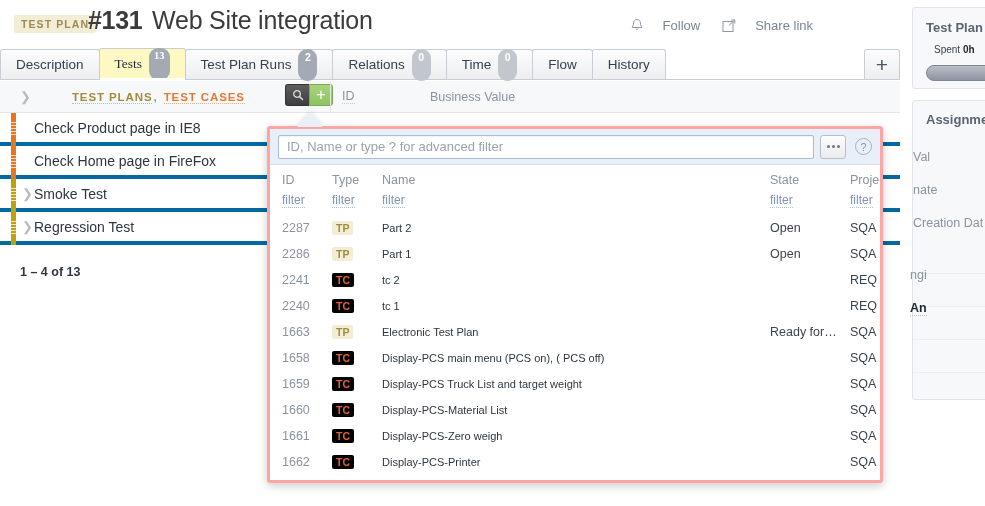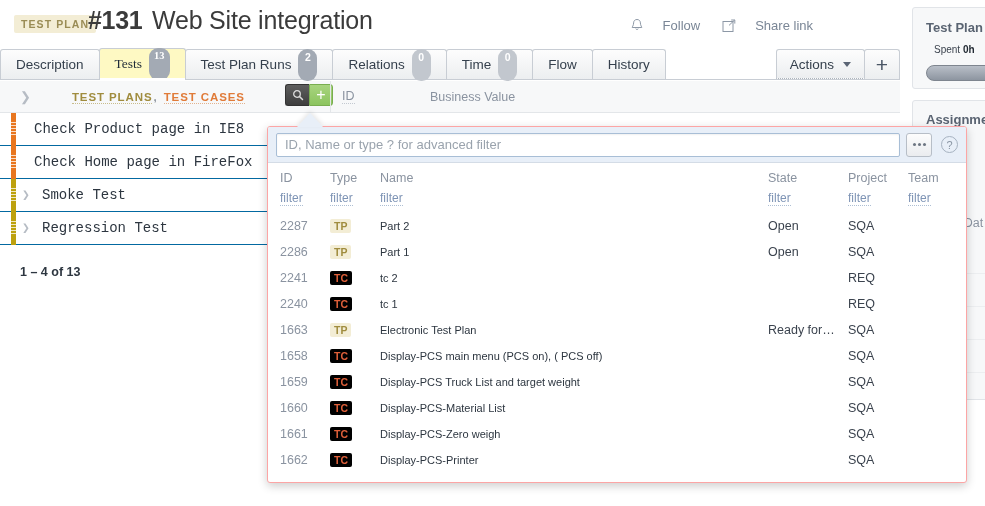--- a/index.html
+++ b/index.html
@@ -126,32 +126,32 @@
     color:#fff; font-size:16px; line-height:1; cursor:pointer;
   }
   .lh-sep { position:absolute; left:330px; top:0; width:1px; height:32px; background:#e3e6e9; }
   .lh-col-id { position:absolute; left:342px; font-size:12.5px; color:#8a93a0; border-bottom:1px dotted #c3c9d1; cursor:pointer;}
   .lh-col-bv { position:absolute; left:430px; font-size:12.5px; color:#8a93a0; cursor:pointer;}
 
   
   .test-list { position:absolute; left:0; top:113px; width:900px; }
   .test-row {
     position:relative; height:33px; display:flex; align-items:center;
-    border-bottom: 1px solid #0369a1; background:#fff;font-family:Liberation Mono, monospace;
+    border-bottom: 4px solid #0369a1; background:#fff;
   }
   .row-bar { position:absolute; left:11px; top:0; width:5px; height:33px; }
   .row-grip {
     position:absolute; left:11px; top:9px; width:5px; height:15px;
     background: repeating-linear-gradient(to bottom, #fff 0 1px, transparent 1px 3px);
     opacity:.75;
   }
   .row-chevron { margin-left:22px; color:#b6bcc4; font-size:13px; width:12px; }
   .row-name { font-size:14px; color:#2d3640; }
   .row-name.indent-a { margin-left:34px; }
-  .row-name.indent-b { margin-left:8px; }
+  .row-name.indent-b { margin-left:0; }
   .pager { position:absolute; left:20px; top:265px; font-size:12.5px; color:#2d3640; font-weight:bold; }
 
   
   .right-panel { position:absolute; left:900px; top:0; width:85px; height:506px; background:#fff; }
   .rp-card {
     position:absolute; left:12px; top:7px; width:120px; height:82px;
     background:#f7f8f9; border:1px solid #e1e4e8; border-radius:3px;
   }
   .rp-card-title { position:absolute; left:13px; top:12px; font-size:13px; font-weight:bold; color:#5a6472; white-space:nowrap;}
   .rp-spent { position:absolute; left:21px; top:36px; font-size:10px; color:#3b434e; white-space:nowrap;}
@@ -170,23 +170,23 @@
   .rp-field.val { left:13px; top:150px; }
   .rp-field.est { left:13px; top:183px; }
   .rp-field.crd { left:13px; top:216px; }
   .rp-lines { position:absolute; left:0; top:140px; width:85px; }
   .rp-line { height:33px; border-bottom:1px solid #eceef0; }
   .rp-ngi { position:absolute; left:-3px; top:167px; font-size:12.5px; color:#8a93a0; }
   .rp-am { position:absolute; left:-3px; top:200px; font-size:12.5px; color:#1f2730; font-weight:bold; border-bottom:1px dotted #b9bfc8;}
 
   
   .popup {
-    position:absolute; left:267px; top:126px; width:700px; height:357px;
+    position:absolute; left:267px; top:126px; width:616px; height:357px;
     background:#ffffff;
-    border:1px solid #fca5a5;
+    border:3px solid #fca5a5;
     border-radius:3px;
     box-shadow: 0 3px 10px rgba(0,0,0,0.20);
     overflow:hidden;
     z-index: 40;
   }
   .popup-arrow {
     position:absolute; left:297px; top:113px; width:0;height:0;
     border-left:13px solid transparent; border-right:13px solid transparent;
     border-bottom:14px solid #e8eff8;
     z-index:41;
@@ -292,24 +292,20 @@
       <span class="tab-badge zero">0</span>
     </div>
     <div class="tab">
       <span>Flow</span>
     </div>
     <div class="tab">
       <span>History</span>
     </div>
 
     <div class="tabs-right">
-      <div class="tab-actions">
-        <span>Actions</span>
-        <span class="caret-down"></span>
-      </div>
       <div class="tab-plus">+</div>
     </div>
   </div>
 
   <div class="list-head">
     <span class="lh-chevron">❯</span>
     <span class="lh-crumbs">
       <span class="crumb-tp">TEST PLANS</span><span class="crumb-sep">,</span>
       <span class="crumb-tc">TEST CASES</span>
     </span>

